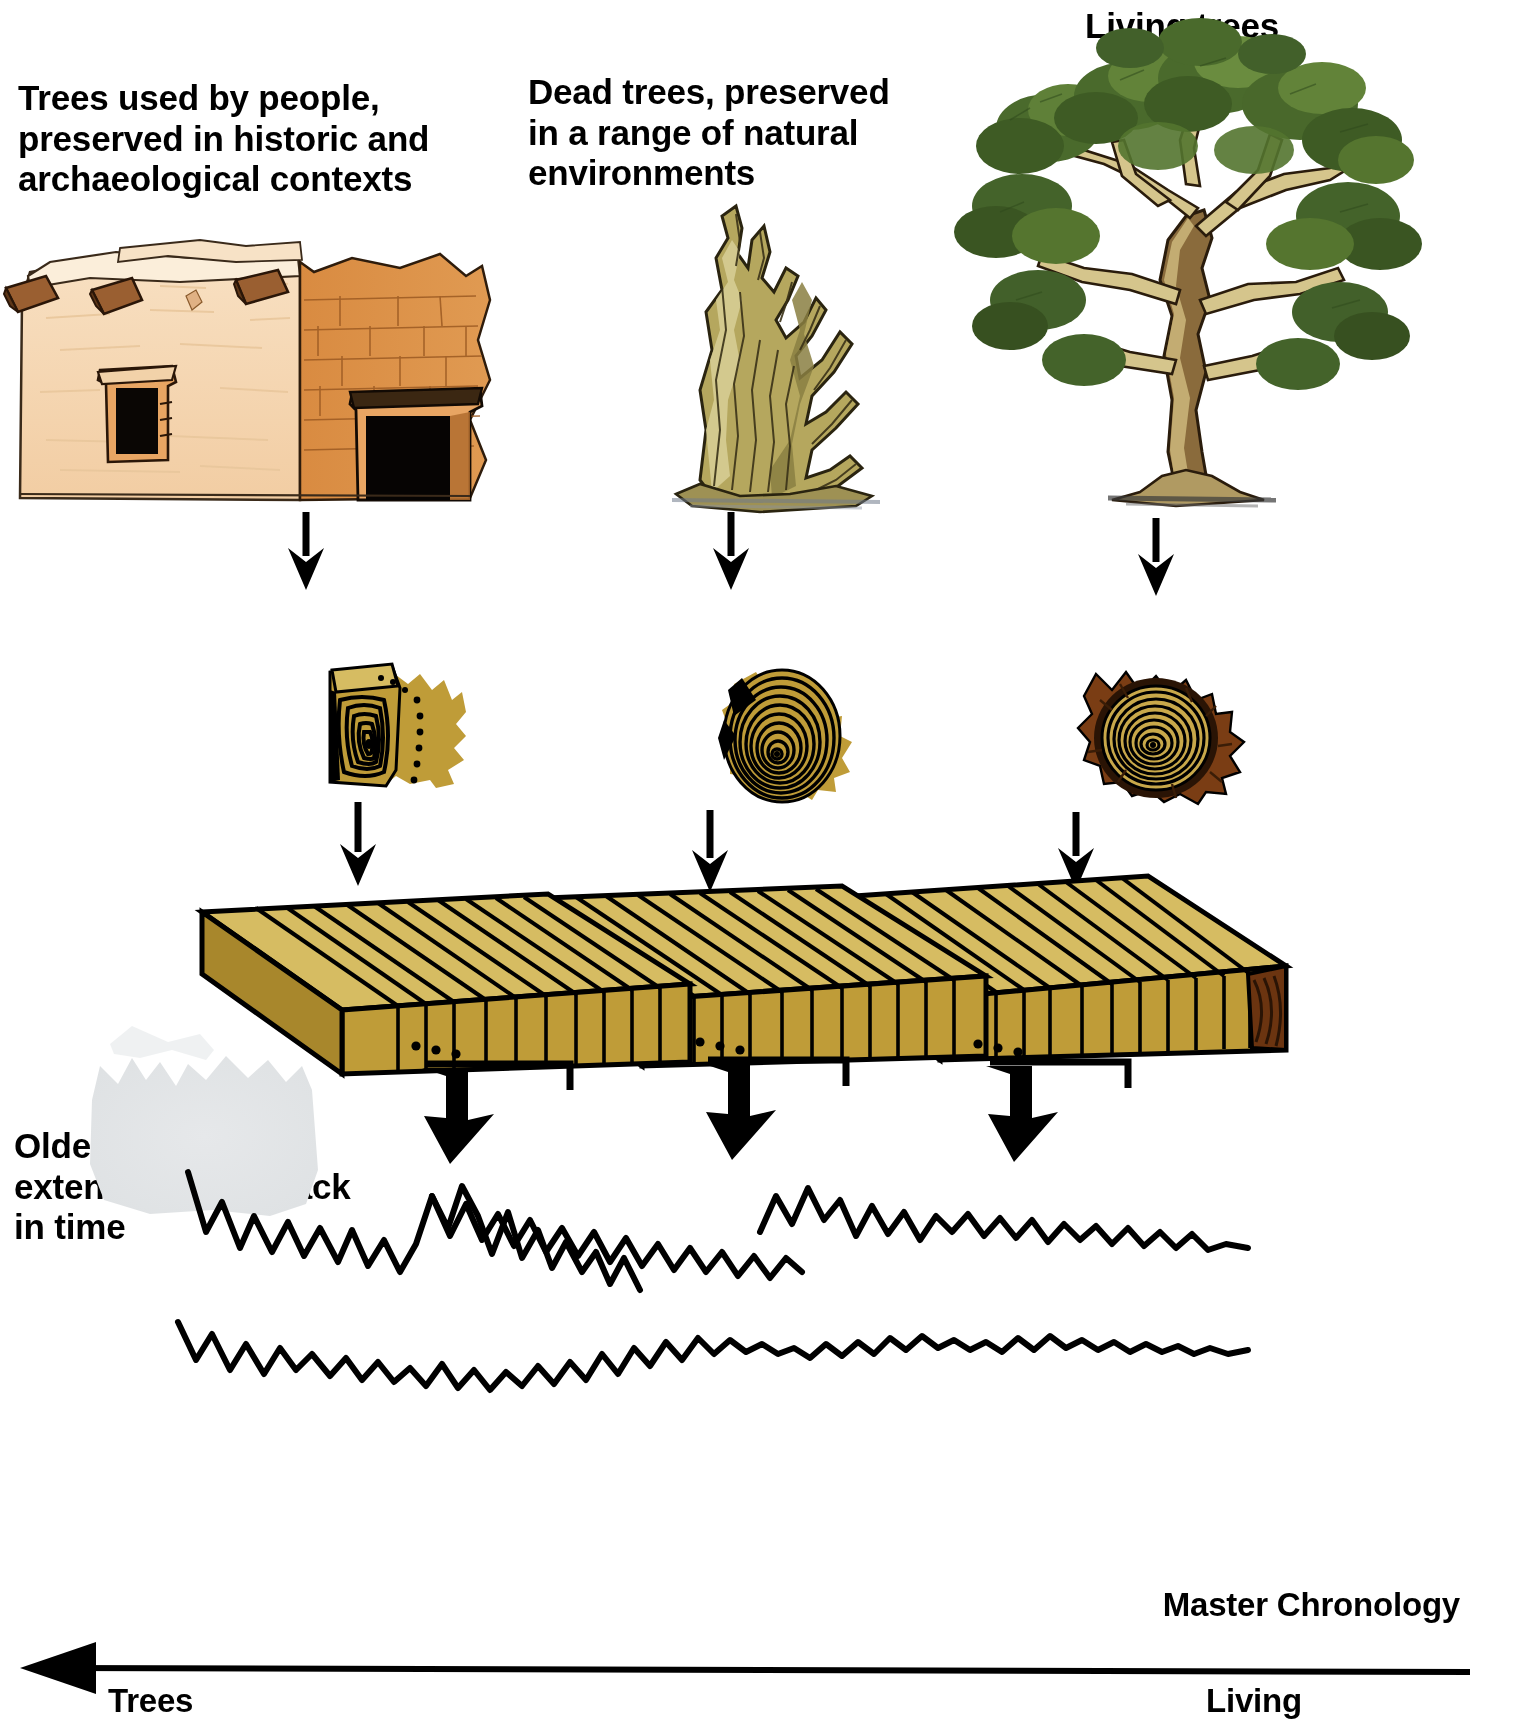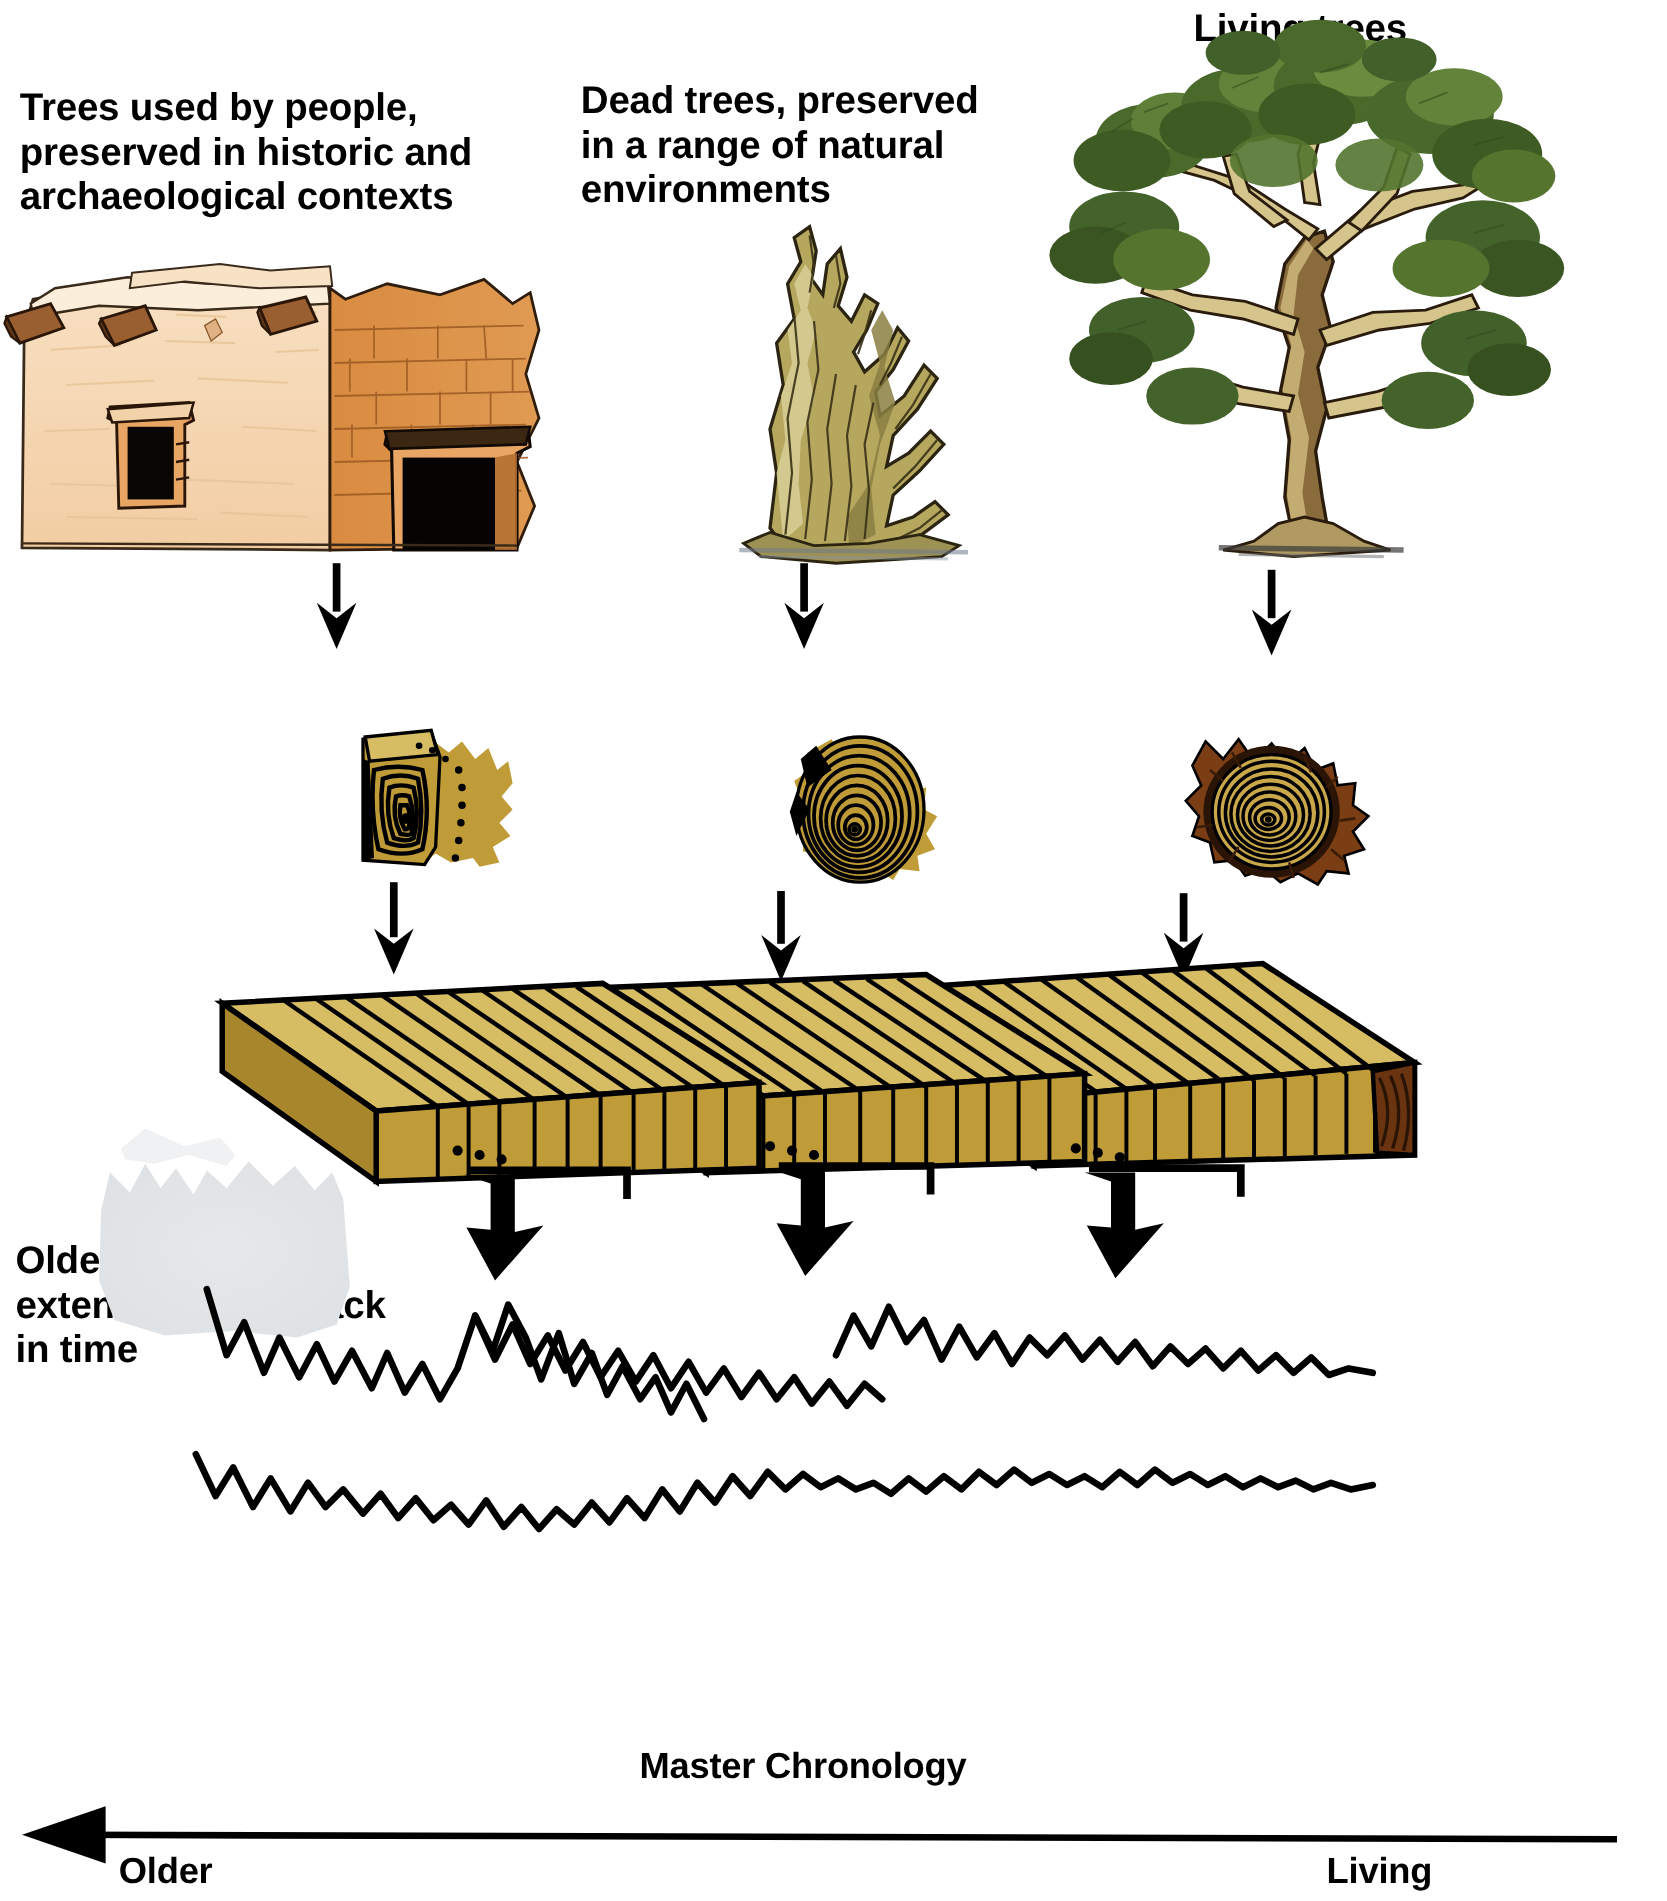--- a/index.html
+++ b/index.html
@@ -10,21 +10,21 @@
   }
   .stage{position:absolute;left:0;top:0;width:1515px;height:1728px;}
   .lbl{
     position:absolute;font-weight:bold;color:#000;
     line-height:1.16;white-space:pre-line;letter-spacing:-0.2px;
   }
   #label-archaeological{left:18px;top:78px;font-size:35px;width:470px;}
   #label-dead-trees{left:528px;top:72px;font-size:35px;width:420px;}
   #label-living-trees{left:1085px;top:6px;font-size:35px;}
   #label-older-samples{left:14px;top:1126px;font-size:35px;width:390px;}
-  #label-master-chronology{left:0px;top:1586px;font-size:33px;width:1460px;text-align:center;}
+  #label-master-chronology{left:0px;top:1586px;font-size:33px;width:1460px;text-align:right;}
   #label-past{left:108px;top:1682px;font-size:33px;}
   #label-present{left:1206px;top:1682px;font-size:33px;}
   svg.art{position:absolute;left:0;top:0;}
 </style>
 </head>
 <body>
 
 <div class="stage">
 
   <div class="lbl" id="label-dead-trees">Dead trees, preserved
@@ -36,21 +36,21 @@
 archaeological contexts</div>
 
   <div class="lbl" id="label-living-trees">Living trees</div>
 
   <div class="lbl" id="label-older-samples">Older samples
 extend records back
 in time</div>
 
   <div class="lbl" id="label-master-chronology">Master Chronology</div>
 
-  <div class="lbl" id="label-past">Older</div>
+  <div class="lbl" id="label-past">Trees</div>
 
   <div class="lbl" id="label-present">Living</div>
 
   <svg class="art" width="1515" height="1728" viewBox="0 0 1515 1728">
     <defs>
       <linearGradient id="adobeL" x1="0" y1="0" x2="0" y2="1">
         <stop offset="0" stop-color="#f8e0c2"></stop>
         <stop offset="1" stop-color="#f2cda3"></stop>
       </linearGradient>
       <linearGradient id="adobeR" x1="0" y1="0" x2="1" y2="0">

